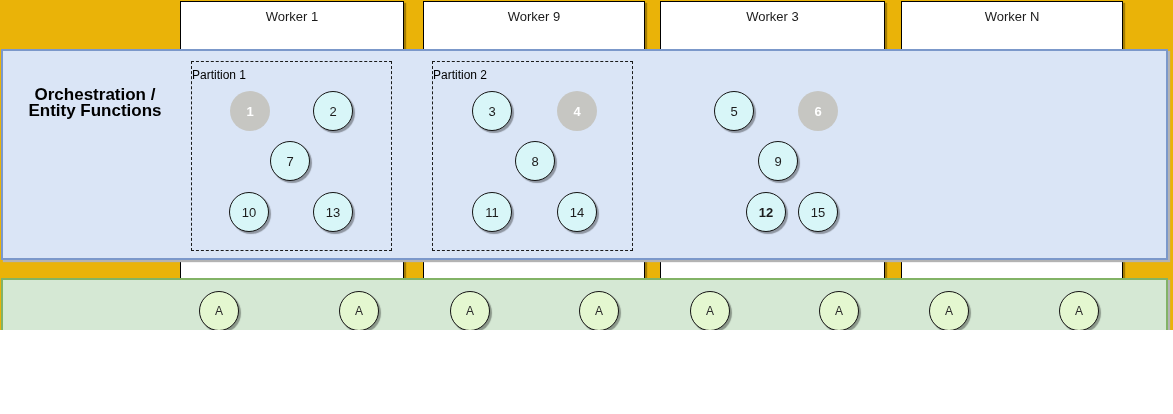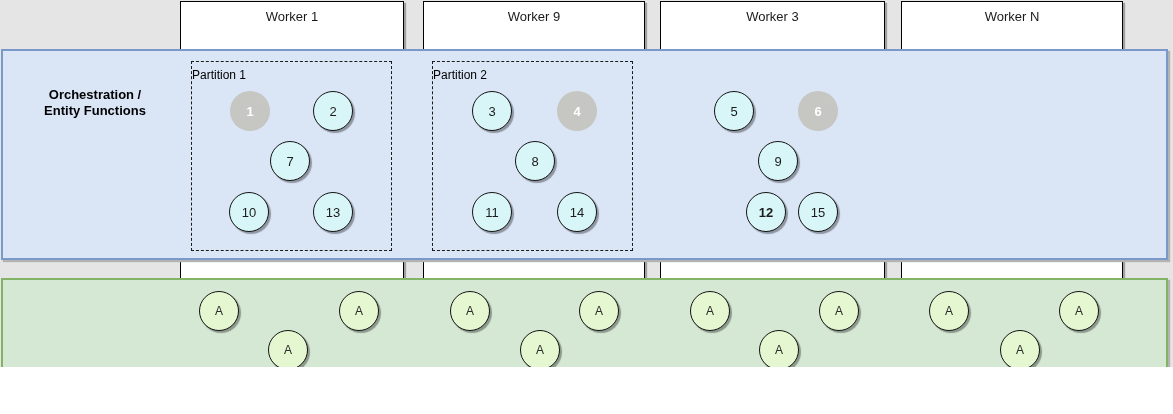--- a/index.html
+++ b/index.html
@@ -1,20 +1,20 @@
 <!DOCTYPE html>
 <html><head>
 <meta charset="utf-8">
 <style>
   html, body { margin: 0; padding: 0; background: #ffffff; }
   .canvas {
     position: relative;
     width: 1173px;
-    height: 367px;
-    background: #e5e5e5;
+    height: 330px;
+    background: #eab308;
     font-family: "Liberation Sans", sans-serif;
     overflow: hidden;
   }
 
   
   .worker-box {
     position: absolute;
     top: 1px;
     height: 406px;
     background: #ffffff;
@@ -54,21 +54,21 @@
     background: #d5e8d4;
     border: 2px solid #82b366;
   }
 
   
   .row-label {
     position: absolute;
     left: 10px;
     width: 170px;
     text-align: center;
-    font-size: 13px;
+    font-size: 17px;
     font-weight: bold;
     color: #000000;
     line-height: 16px;
     z-index: 3;
   }
   .row-label-orchestration { top: 87px; }
   .row-label-activity { top: 320px; }
 
   
   .partition {

